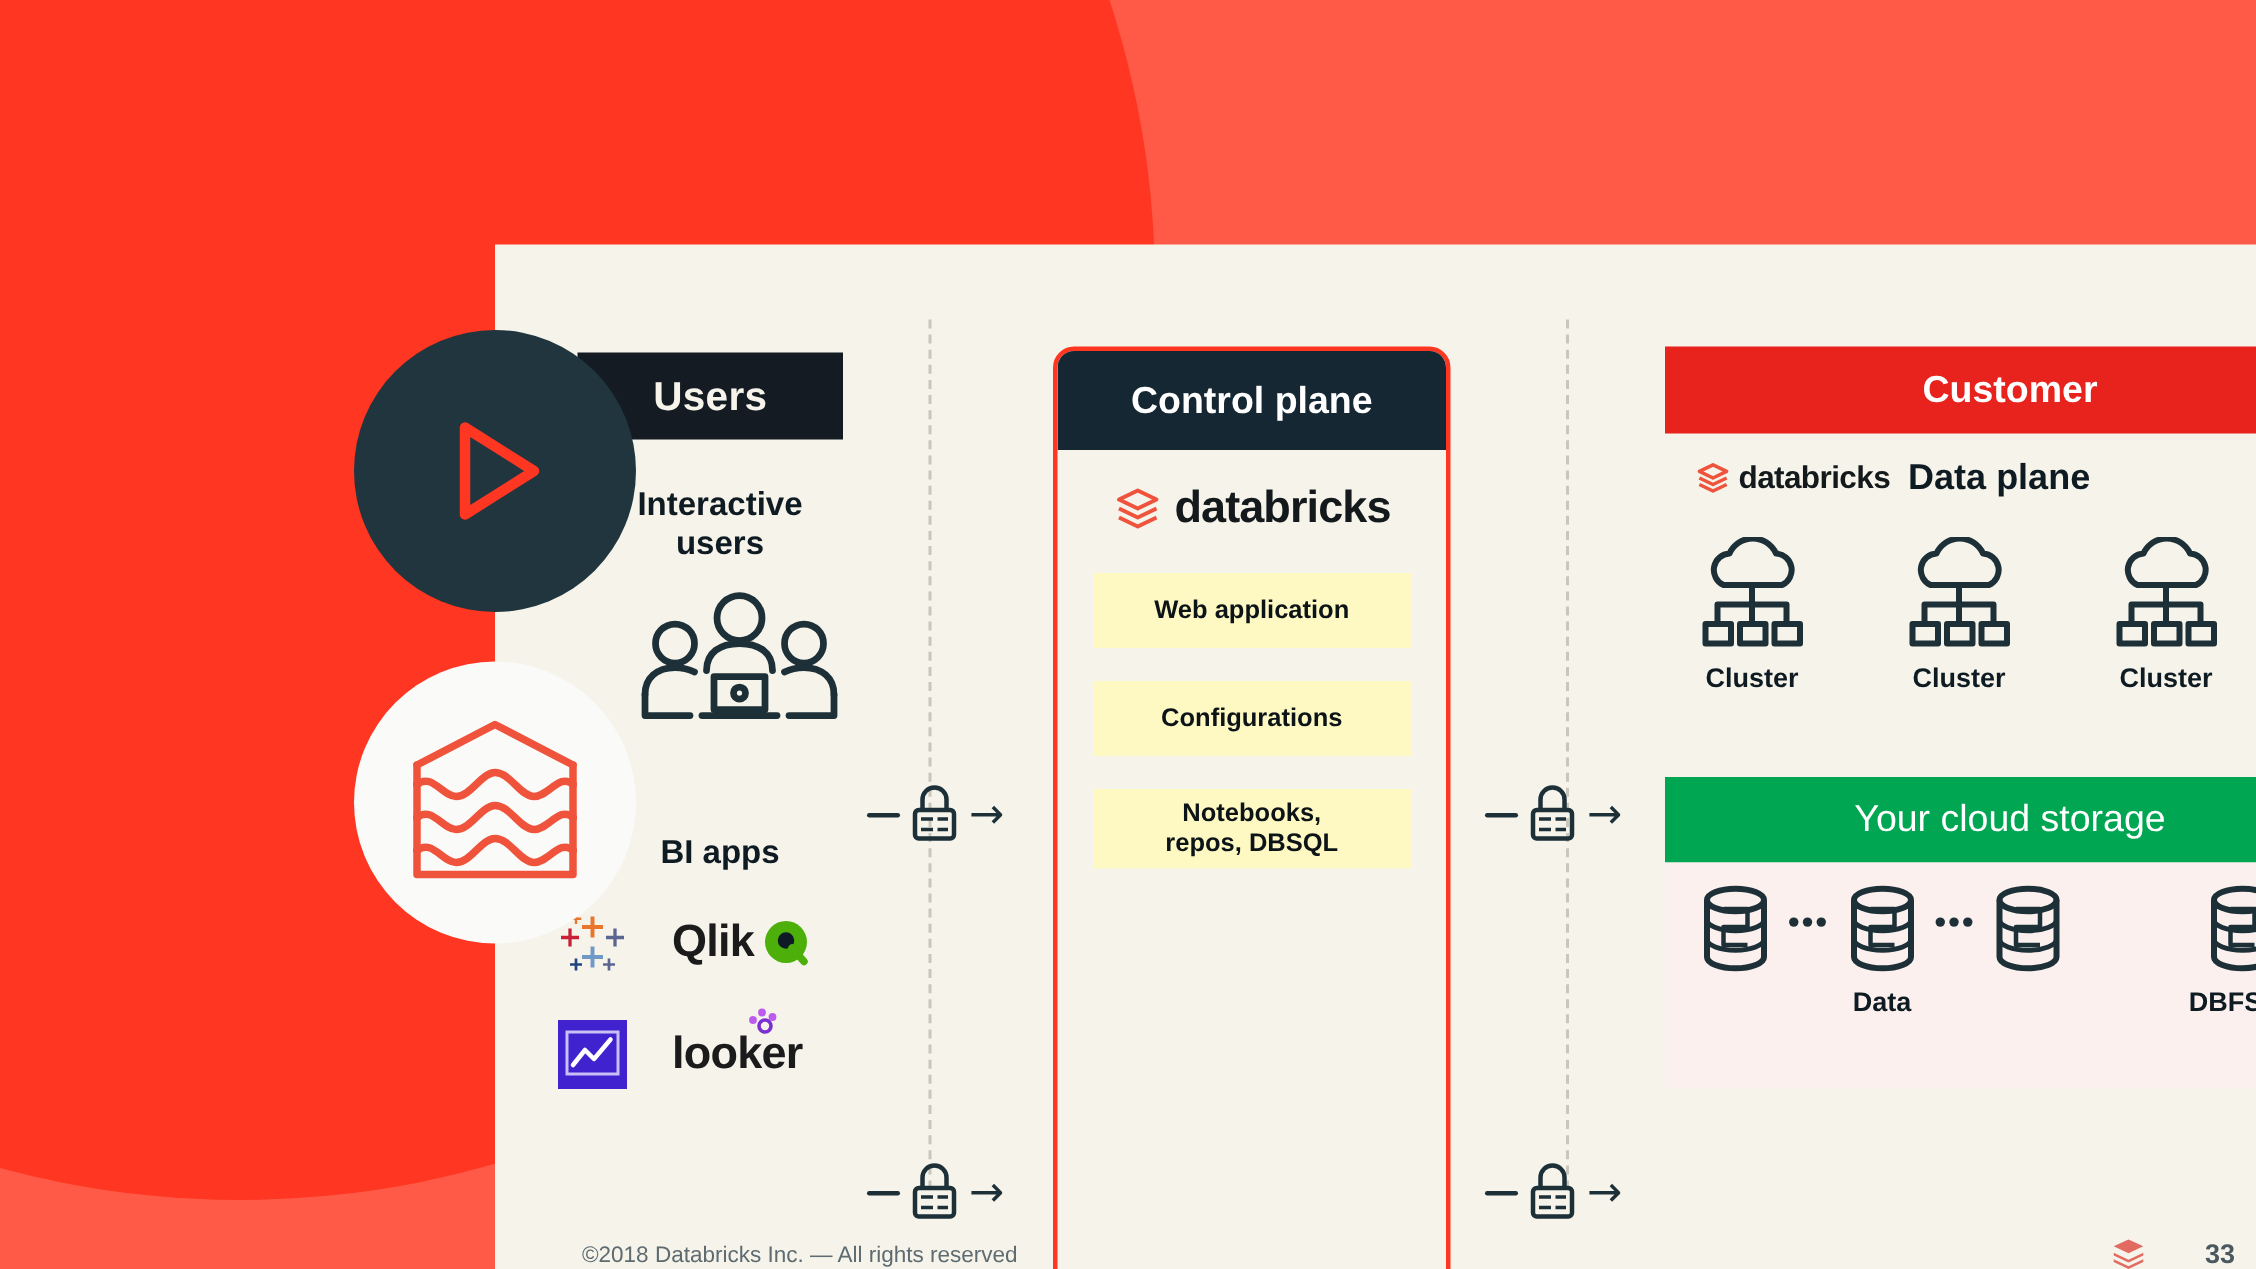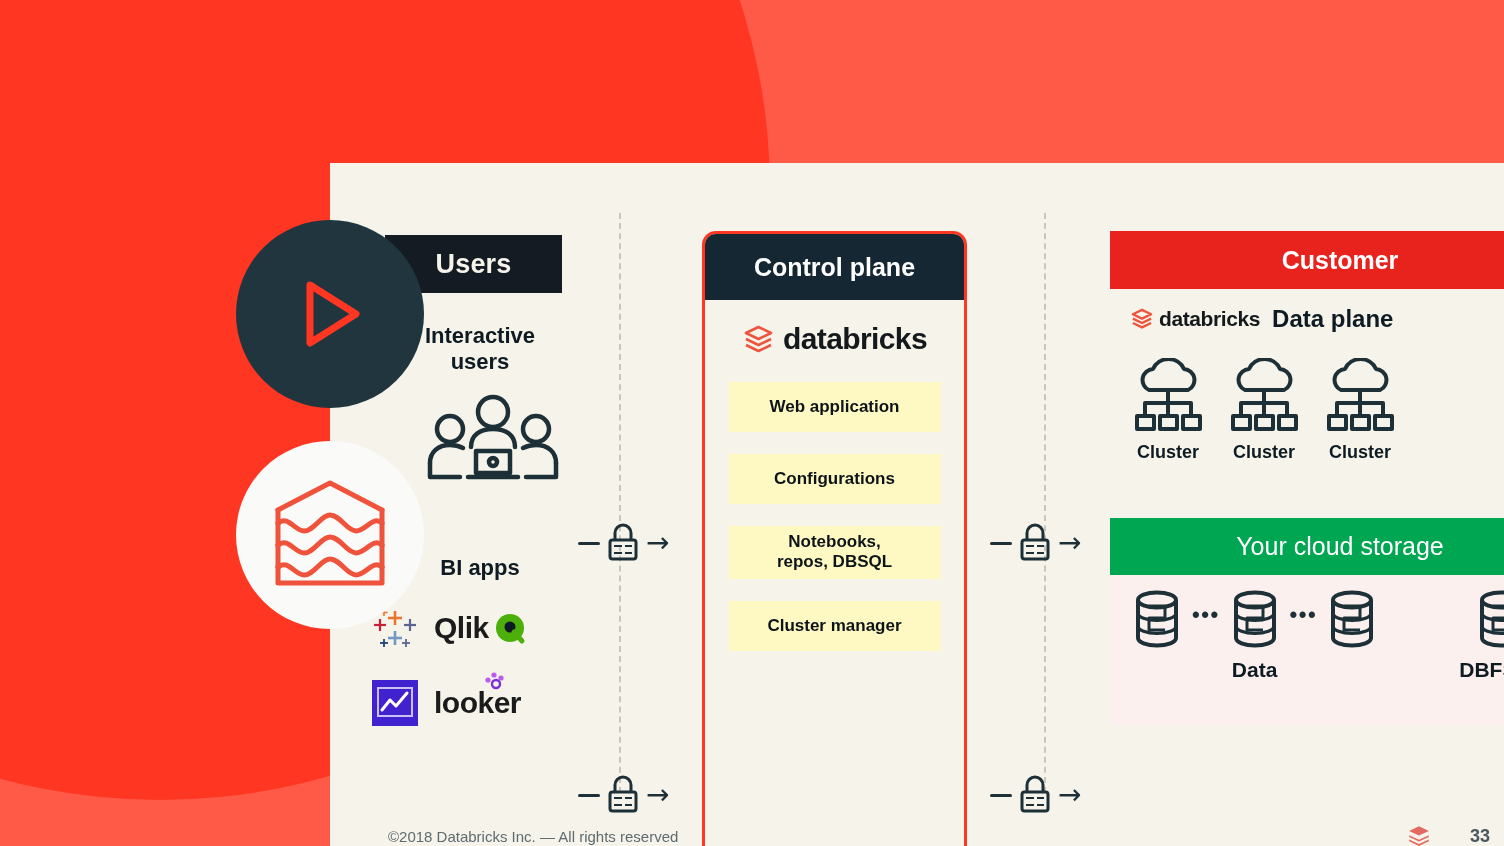--- a/index.html
+++ b/index.html
@@ -89,21 +89,21 @@
     position: absolute;
     left: 78px;
     top: 230px;
   }
 
   
   .bi-row {
     position: absolute;
     display: flex;
     align-items: center;
-    gap: 14px;
+    gap: 28px;
   }
   #bi-row-1 { left: 40px; top: 440px; }
   #bi-row-2 { left: 40px; top: 515px; }
 
   .logo-slot {
     width: 50px;
     height: 50px;
     display: flex;
     align-items: center;
     justify-content: center;
@@ -250,20 +250,21 @@
     font-size: 24px;
     font-weight: bold;
     color: #0F1B22;
   }
 
   #clusters-row {
     position: absolute;
     left: 790px;
     top: 195px;
     display: flex;
+    gap: 42px;
     align-items: center;
   }
   .cluster-cell {
     width: 96px;
     display: flex;
     flex-direction: column;
     align-items: center;
     gap: 6px;
   }
   .cluster-label {
@@ -316,21 +317,21 @@
     gap: 8px;
   }
   .ellipsis-dots {
     color: #1D3038;
     font-size: 22px;
     letter-spacing: 1.5px;
     font-weight: bold;
     padding-bottom: 8px;
   }
   .storage-label {
-    font-size: 21px;
+    font-size: 18px;
     font-weight: bold;
     color: #0F1B22;
     white-space: nowrap;
   }
 
   
   #footer-copyright {
     position: absolute;
     left: 58px;
     top: 665px;
@@ -519,21 +520,20 @@
       <span class="db-word">databricks</span>
     </div>
     <div class="cp-item" id="cp-item-0">Web application</div>
     <div class="cp-item">Configurations</div>
     <div class="cp-item">
       <div>
         <div>Notebooks,</div>
         <div>repos, DBSQL</div>
       </div>
     </div>
-    <div class="cp-item">Cluster manager</div>
   </div>
 
   <div class="connector" id="connector-3">
     <div class="conn-dash"></div>
     <svg width="34" height="40" viewBox="0 0 34 40" fill="none" stroke="#1D3038" stroke-width="3">
       <path d="M9 17 L9 10 A8 8 0 0 1 25 10 L25 17"></path>
       <rect x="4" y="17" width="26" height="19" rx="2.5" stroke-width="3"></rect>
       <path d="M8 23 L16 23 M19 23 L26 23 M8 30 L16 30 M19 30 L26 30" stroke-width="2.2"></path>
     </svg>
     <div class="conn-arrow">→</div>

